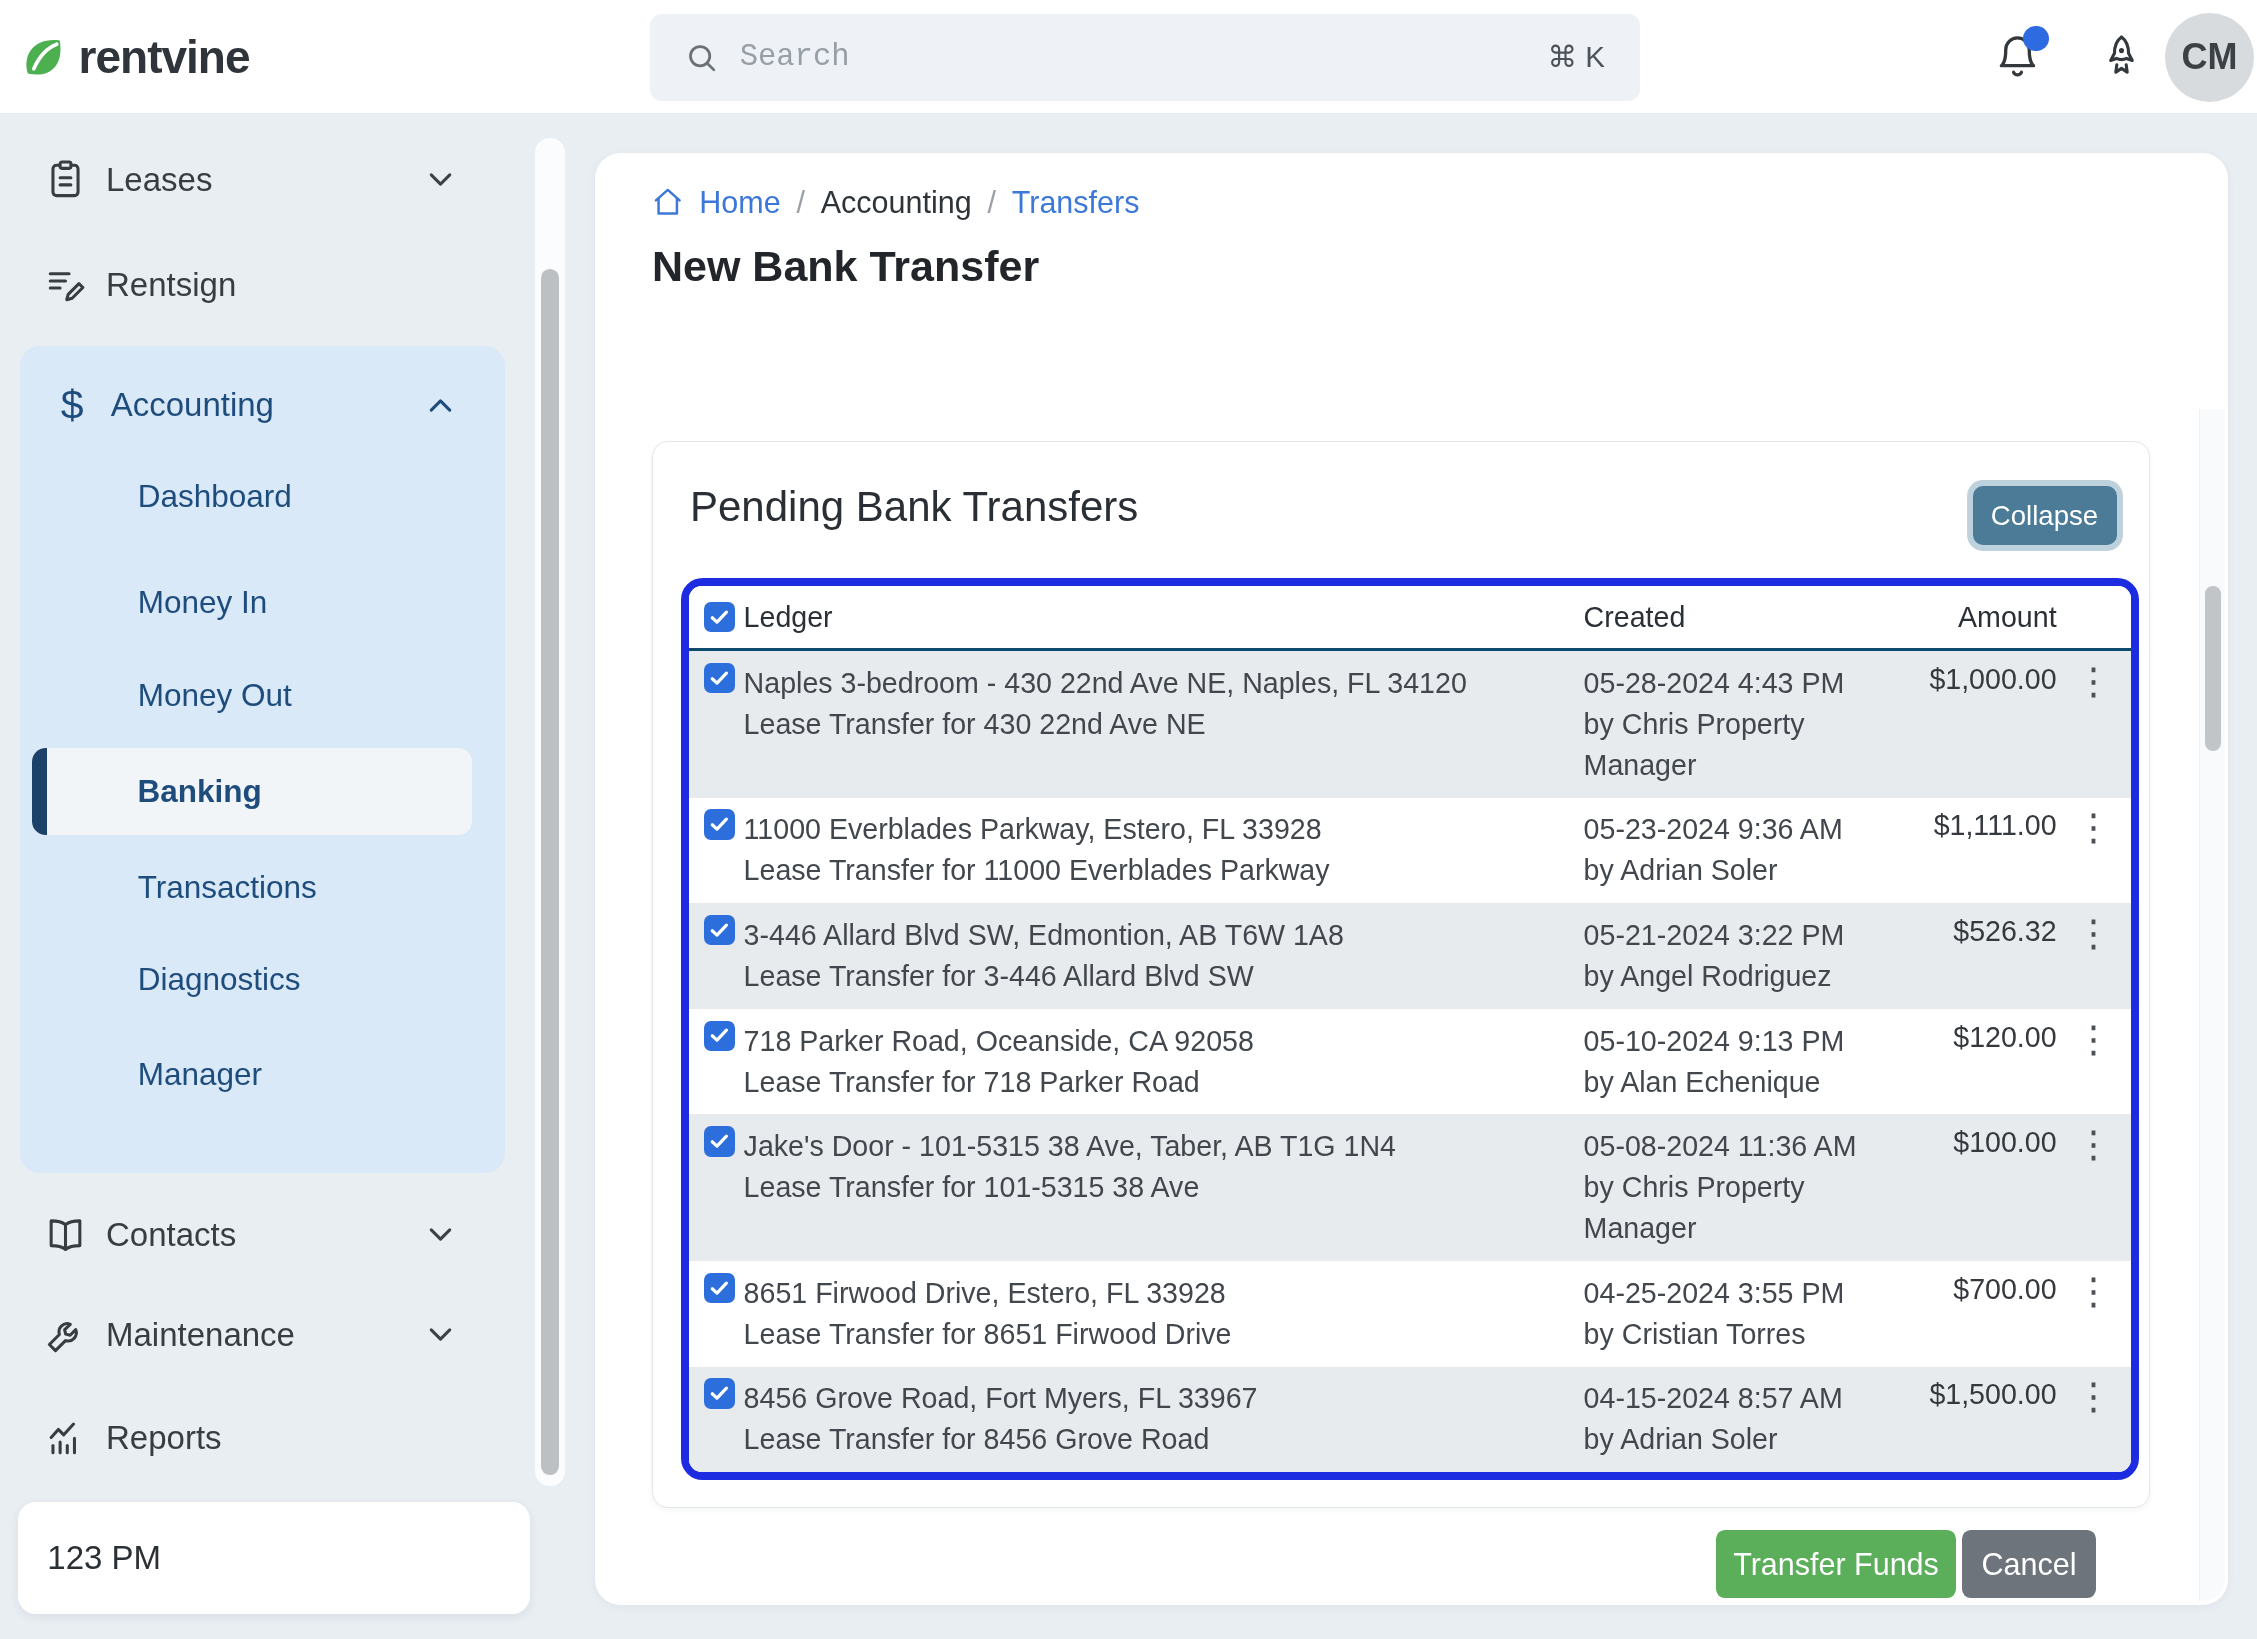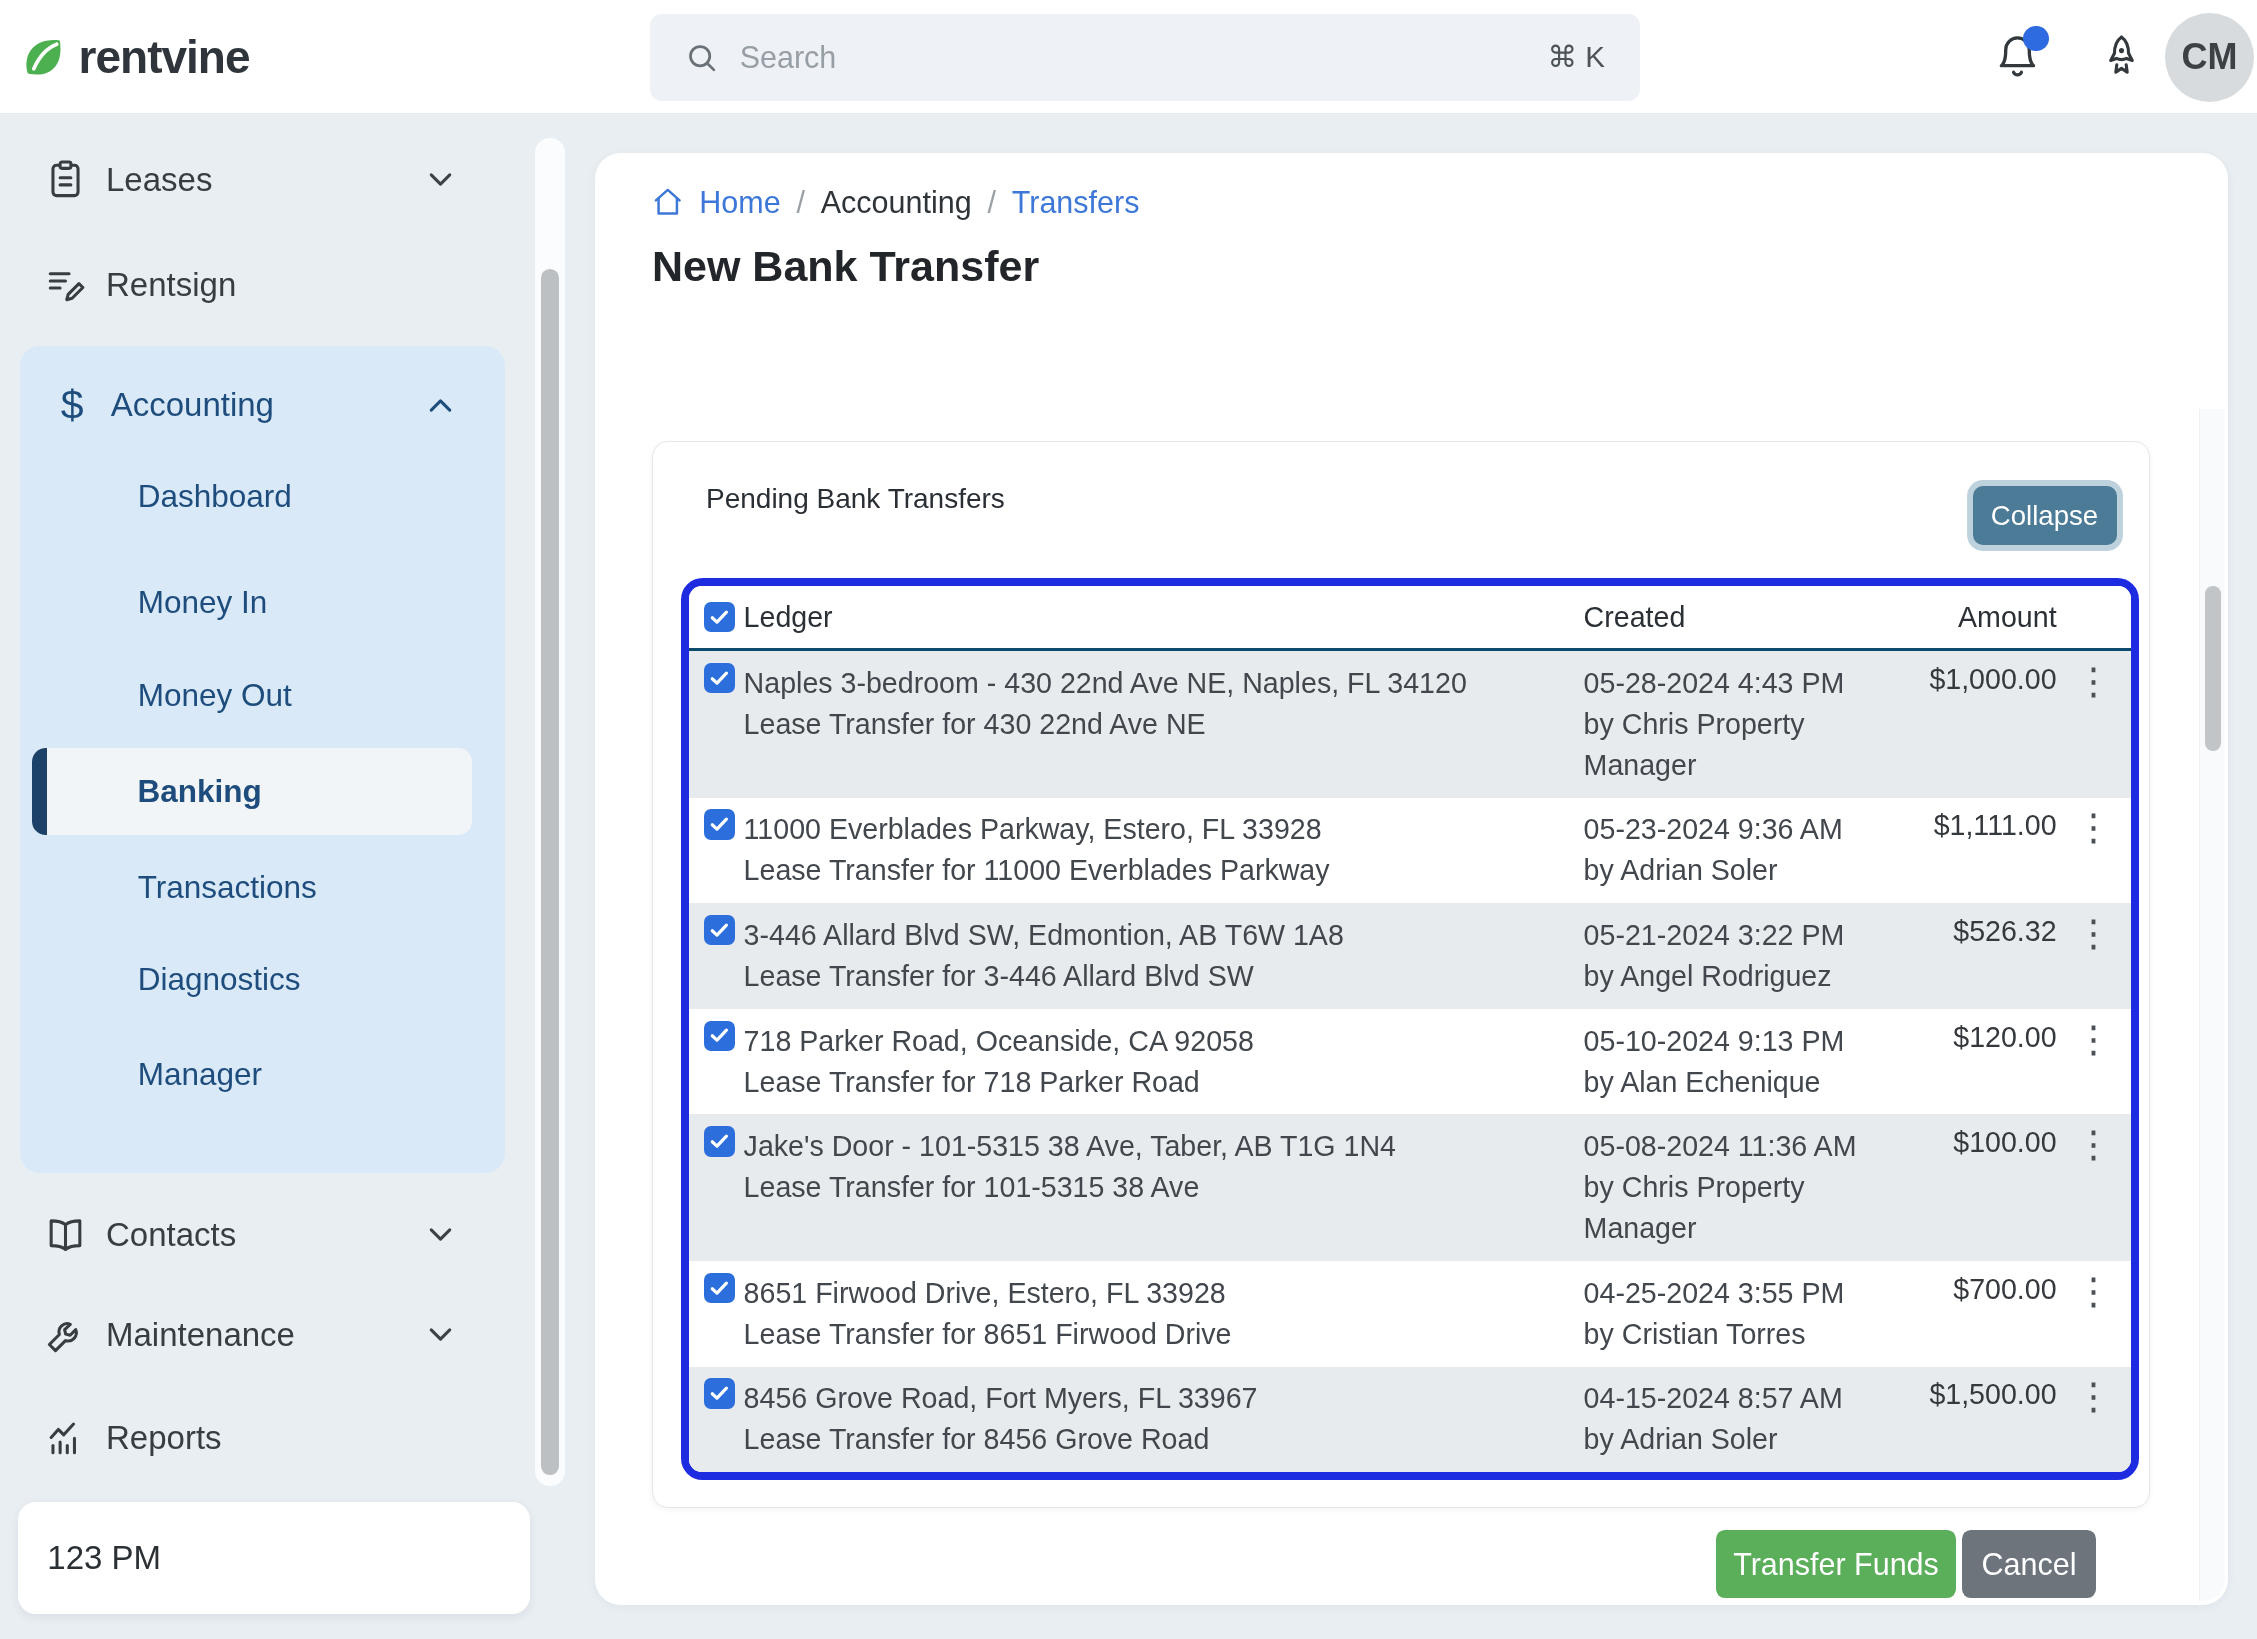--- a/index.html
+++ b/index.html
@@ -18,21 +18,21 @@
   .logo { position:absolute; left:19.7px; top:29.6px; display:flex; align-items:center; gap:9.9px; }
   .leaf { width:49px; height:53px; }
   .logo-text { font-size:46px; font-weight:600; color:#2f353a; letter-spacing:-1px; }
   .searchbox {
     position:absolute; left:650px; top:13.8px; width:990px; height:87px;
     background:#eef2f6; border-radius:11.8px; display:flex; align-items:center; padding:0 35px;
   }
   .searchbox svg { width:33px; height:33px; flex:0 0 auto; }
   .searchbox input {
     flex:1; margin-left:21.7px; border:none; outline:none; background:transparent;
-    font-family:Liberation Sans, sans-serif; font-size:30.5px; color:#3c4248;
+    font-family:Liberation Mono, monospace; font-size:30.5px; color:#3c4248;
   }
   .searchbox input::placeholder { color:#979ea6; }
   .shortcut { font-size:29.6px; color:#4d535a; }
   .bell-wrap { position:absolute; left:1994px; top:31.5px; width:51px; height:51px; }
   .bell-wrap svg { width:47px; height:47px; }
   .notif-dot { position:absolute; right:-3.9px; top:-5.9px; width:25.6px; height:25.6px; border-radius:50%; background:#2f6be0; }
   .rocket-wrap { position:absolute; left:2098px; top:31.5px; width:51px; height:51px; }
   .rocket-wrap svg { width:47px; height:47px; }
   .avatar {
     position:absolute; left:2165px; top:12.8px; width:89px; height:89px; border-radius:50%;
@@ -97,21 +97,21 @@
   .bc-link { color:#3d78d8; cursor:pointer; }
   .bc-sep { color:#9aa0a6; }
   .bc-current { color:#2f3439; }
   .page-title { position:absolute; left:57px; top:89px; font-size:43px; font-weight:bold; color:#22262a; }
 
   .panel {
     position:absolute; left:57px; top:288px; width:1498px; height:1067px;
     background:#ffffff; border:1px solid #e3e7ea; border-radius:15.8px;
     box-shadow:0 2px 5.9px rgba(20,30,40,.05);
   }
-  .panel-title { position:absolute; left:37px; top:41px; font-size:28px; color:#2a2f35;margin-left:16px; }
+  .panel-title { position:absolute; left:37px; top:41px; font-size:42px; color:#2a2f35; }
   .collapse-btn {
     position:absolute; right:32.5px; top:44px; width:144px; height:59px;
     background:#4c7b97; border:none; border-radius:9.9px; color:#ffffff; font-size:27.6px;
     font-family:inherit; box-shadow:0 0 0 5.9px #bed2dd; cursor:pointer;
   }
 
   .table-highlight {
     position:absolute; left:27.6px; top:136px; width:1458px;
     border:8.9px solid #1d2be1; border-radius:21.7px; background:#1d2be1;
   }

